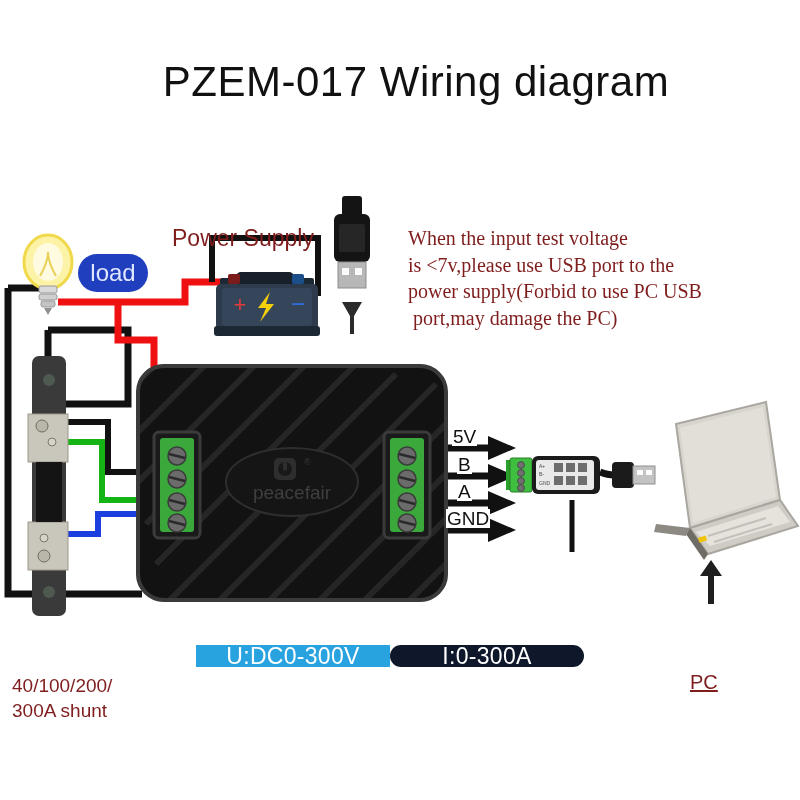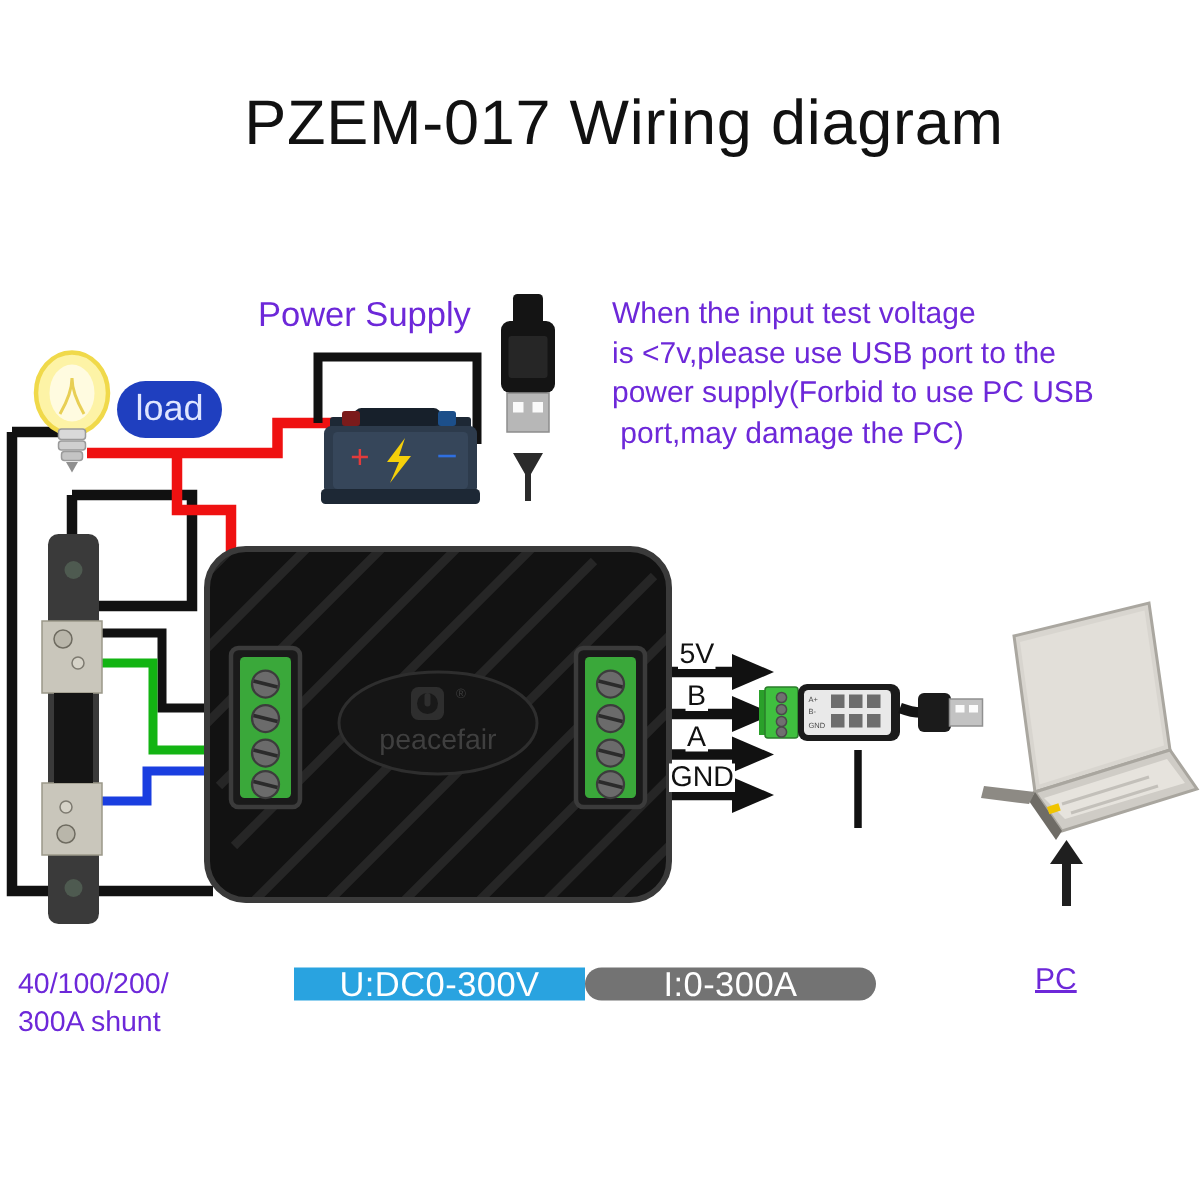--- a/index.html
+++ b/index.html
@@ -17,23 +17,23 @@
   #title{
     left:16px;top:58px;width:800px;
     text-align:center;
     font-size:42px;
     color:#111;
     letter-spacing:0.5px;
     white-space:nowrap;
   }
 
   
-  .txt{color:#6d28d9;font-size:21px;line-height:26px;white-space:pre;}
+  .txt{color:#7f1d1d;font-size:21px;line-height:26px;white-space:pre;margin-top:29px;}
   #lbl-power-supply{left:172px;top:196px;font-size:23px;}
-  #note-block{left:408px;top:196px;font-size:20px;line-height:26.5px;}
+  #note-block{left:408px;top:196px;font-size:20px;line-height:26.5px;font-family:Liberation Serif, serif;}
   #lbl-rs485{left:466px;top:560px;font-size:20px;}
   #lbl-pc{left:690px;top:640px;font-size:20px;text-decoration:underline;}
   #lbl-shunt{left:12px;top:644px;font-size:19px;line-height:25px;}
 
   
   .pin{
     color:#111;font-size:19px;font-weight:400;
     background:#fff;padding:0 1px;line-height:19px;
   }
   #pin-5v{left:452px;top:427px;}
@@ -327,16 +327,16 @@
       <polygon points="11,0 22,16 14,16 14,44 8,44 8,16 0,16" fill="#1f1f1f"></polygon>
     </svg>
   </div>
   <div class="abs txt" id="lbl-pc">PC</div>
 
   <div class="abs txt" id="lbl-shunt">40/100/200/
 300A shunt</div>
 
   <div class="abs" id="banner">
     <div class="banner-cell" id="banner-u" style="background: rgb(41, 163, 224);">U:DC0-300V</div>
-    <div class="banner-cell" id="banner-i" style="background: #737373; border-radius: 17px;">I:0-300A</div>
+    <div class="banner-cell" id="banner-i" style="background: #0f172a; border-radius: 17px;">I:0-300A</div>
   </div>
 
 </div>
 
 </body></html>

